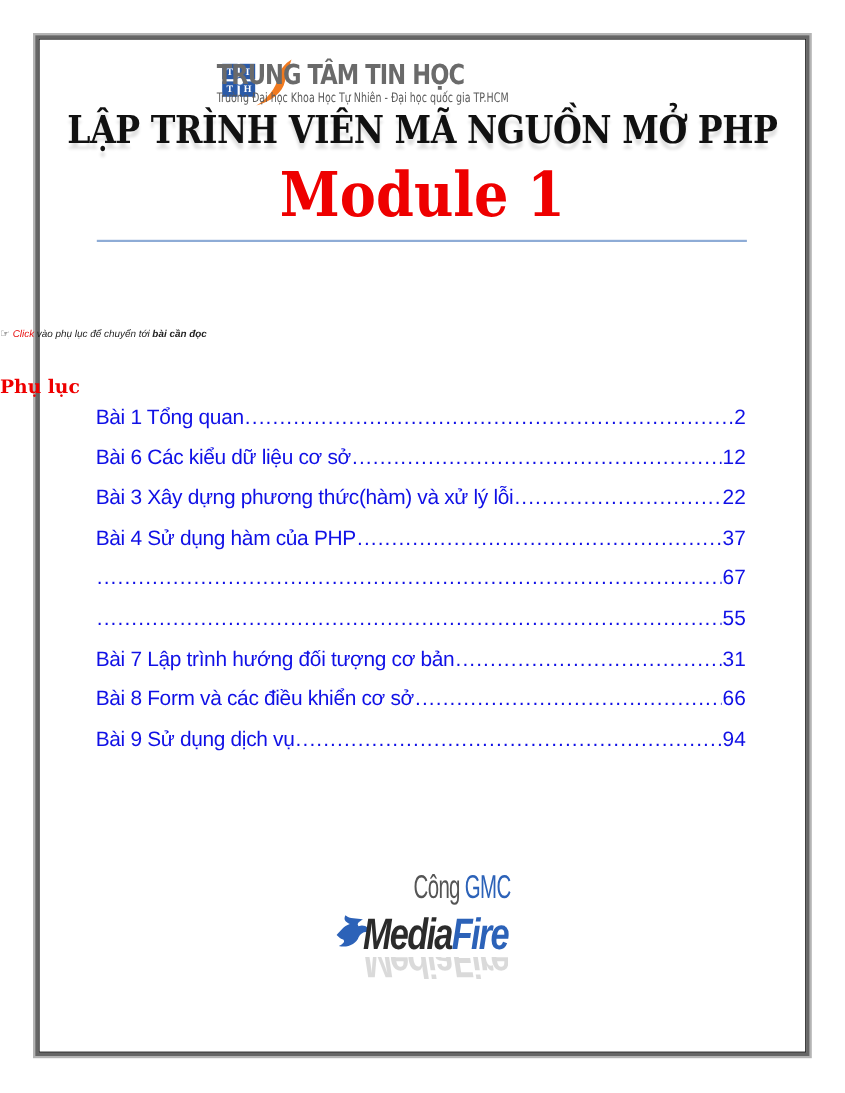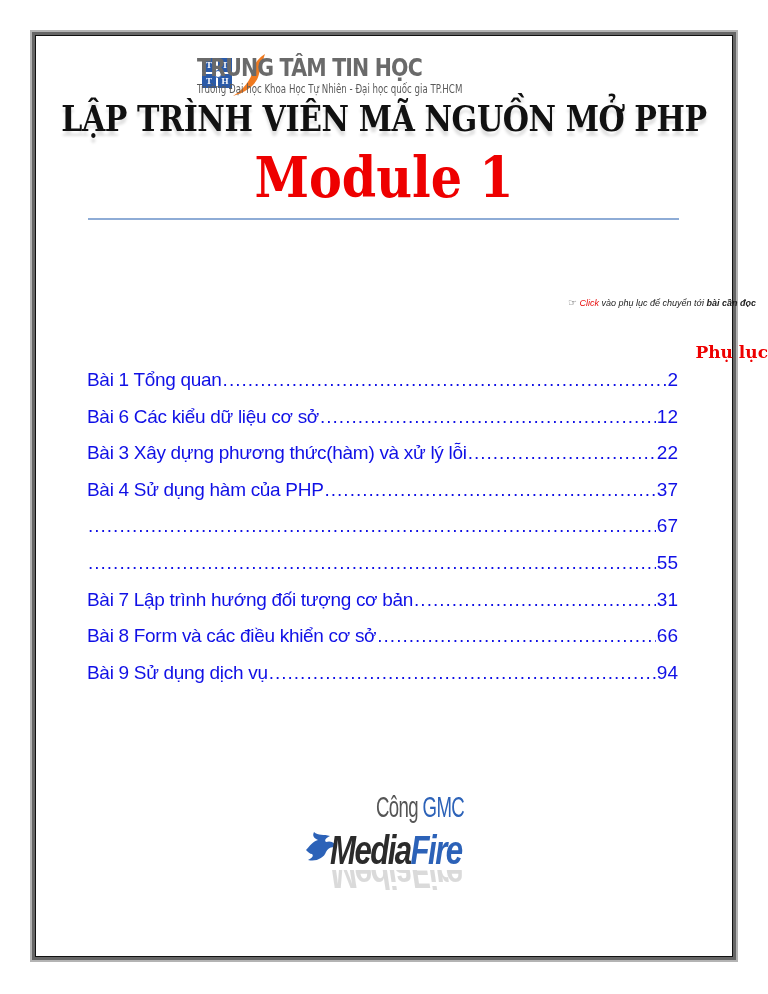--- a/index.html
+++ b/index.html
@@ -55,29 +55,29 @@
       position: absolute; left: 0; width: 768px; top: 142px; text-align: center;
       font: bold 56px "DejaVu Serif", serif; color: #ee0000; line-height: 70px;
       transform: scaleX(0.88); transform-origin: center;
     }
     .rule {
       position: absolute; left: 88px; top: 218px; width: 591px; height: 2px;
       background: #8eacd6;
     }
 
     .hint {
-      position: absolute; left: 0; width: 756px; top: 297px; text-align: right;
+      position: absolute; left: 0; width: 756px; top: 297px; text-align: left;
       font: italic 9px "Liberation Sans", sans-serif; color: #222;
     }
     .hint .click { color: #e81010; }
     .hint .bold { font-weight: bold; }
     .hint .hand { font-style: normal; font-size: 10px; color: #555; }
 
     .toc-heading {
-      position: absolute; left: 0; width: 768px; top: 342px; text-align: right;
+      position: absolute; left: 0; width: 768px; top: 342px; text-align: left;
       font: bold 17px "DejaVu Serif", serif; color: #ee0000;
     }
     .toc {
       position: absolute; left: 87px; top: 368px; width: 591px; margin: 0; padding: 0; list-style: none;
     }
     .toc li {
       height: 36.6px; display: flex; align-items: flex-start; color: #1010e6;
       font: 19px "Liberation Sans", sans-serif; line-height: 24px; cursor: pointer;
     }
     .toc .entry-title { white-space: nowrap; letter-spacing: -0.3px; }

